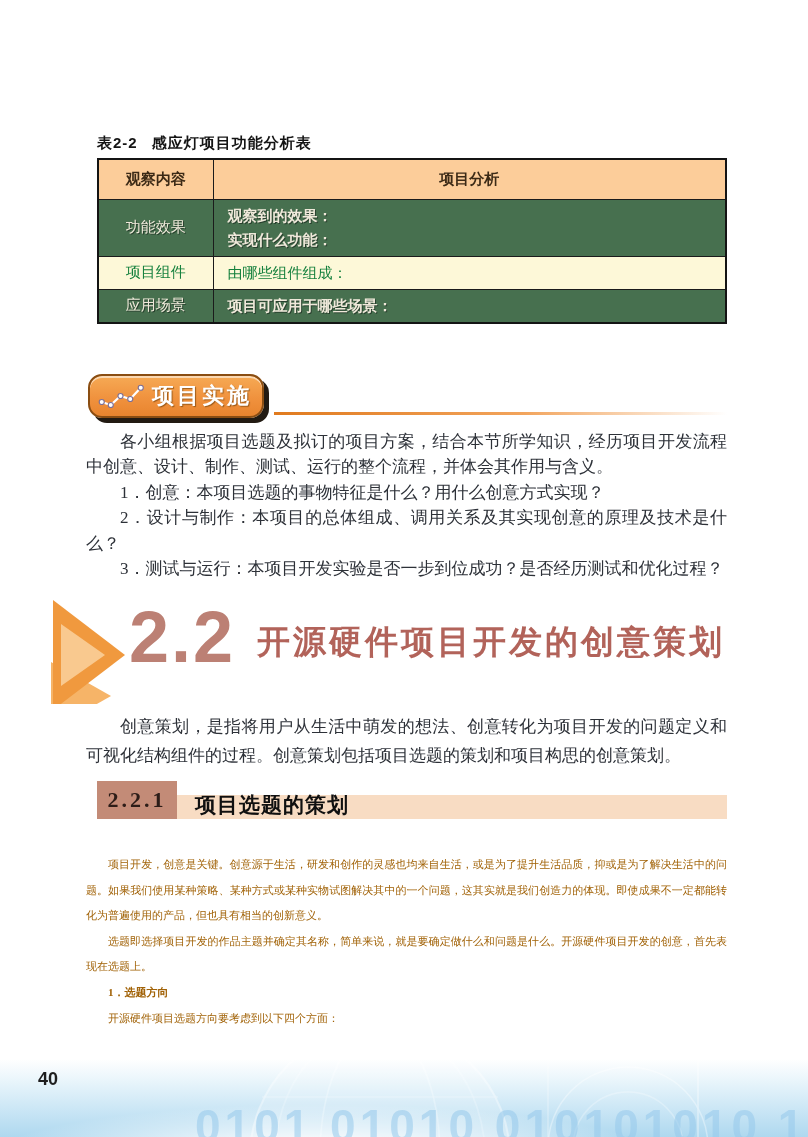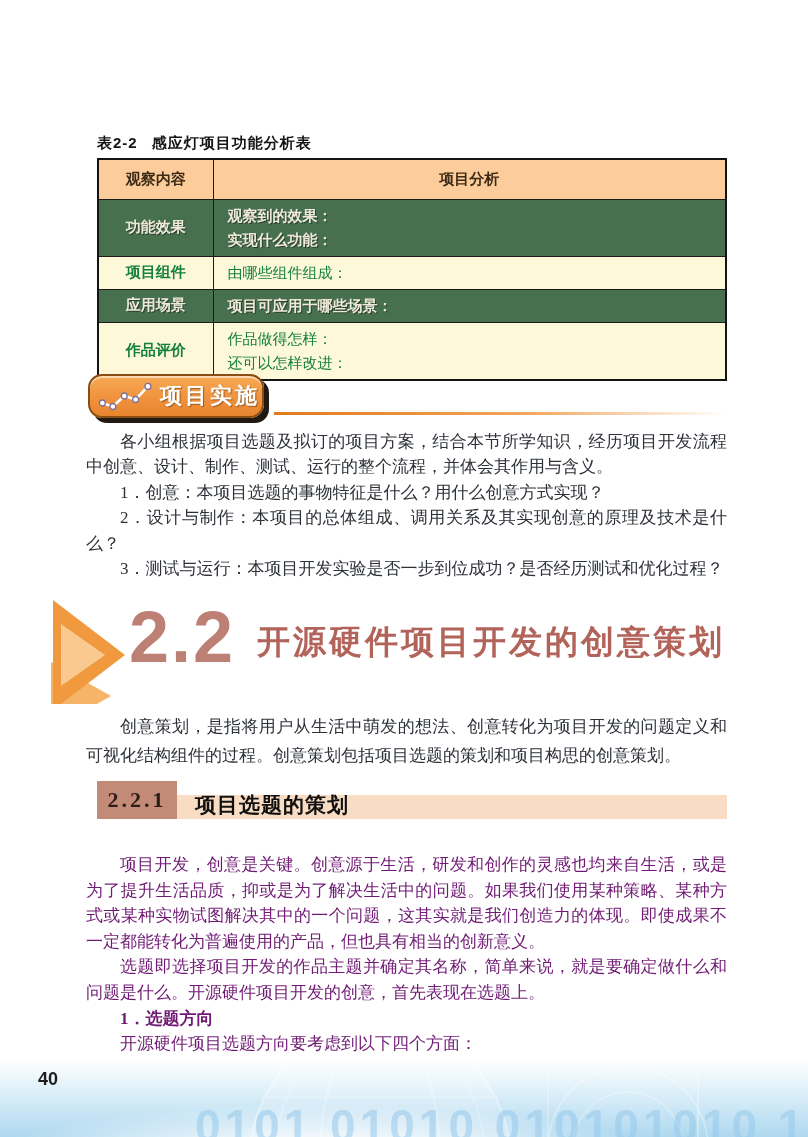--- a/index.html
+++ b/index.html
@@ -55,38 +55,38 @@
   table.analysis th, table.analysis td {
     border:1.6px solid #1b1b1b; vertical-align:middle;
   }
   table.analysis { border:2.5px solid #141414; }
   table.analysis thead th {
     background:#fccd9a; height:40px; text-align:center;
     font-family:"Liberation Sans","DejaVu Sans",sans-serif;
     font-weight:700; color:#3c2a16; font-size:15px;
   }
   table.analysis tbody th {
-    text-align:center; font-weight:700;
+    text-align:center; font-weight:400;
     font-family:"Liberation Sans","DejaVu Sans",sans-serif; font-size:15px;margin-top:20px;
   }
   table.analysis tbody td { padding:4px 6px 4px 14px; }
   table.analysis td .cell-line { line-height:24px; }
   tr.row-green { background:#47704f; }
   tr.row-green th, tr.row-green td {
     color:#efe9da; text-shadow:1px 1px 0 rgba(35,55,40,.85); font-weight:700;
   }
   tr.row-yellow { background:#fdf8d8; }
   tr.row-yellow th, tr.row-yellow td { color:#15803d; }
   tr.h57 { height:57px; } tr.h27 { height:27px; } tr.h28 { height:28px; } tr.h45 { height:45px; }
 
   
   .badge-row { position:absolute; top:374px; left:88px; width:639px; height:48px; }
   .badge {
     position:absolute; left:0; top:0; height:44px; width:176px;
-    display:flex; align-items:center; padding:0 2px 0 8px;
+    display:flex; align-items:center; padding:0 10px 0 8px;
     background:linear-gradient(180deg,#f6aa55 0%, #f0923e 55%, #e8842e 100%);
     border:2px solid #8a4d12; border-radius:14px;
     box-shadow:5px 5px 0 #221a12, inset 0 2px 0 rgba(255,255,255,.55);
   }
   .badge-label {
     font-family:"Liberation Sans","DejaVu Sans",sans-serif;
     font-weight:700; font-size:22px; color:#ffffff; letter-spacing:3px;
     text-shadow:1px 1px 1px rgba(110,60,5,.65); margin-left:6px; white-space:nowrap;
   }
   .badge-underline {
@@ -131,22 +131,22 @@
     font-weight:700; font-size:22px; color:#2d1d18; letter-spacing:3px;
   }
   .sub-title {
     margin-left:18px; font-family:"Liberation Serif","DejaVu Serif",serif;
     font-weight:700; font-size:21px; color:#101010; letter-spacing:1px;
   }
 
   
   .body-text { position:absolute; top:852px; left:86px; width:641px; }
   .body-text p {
-    font-size:17px; line-height:25.6px; text-align:justify;
-    text-indent:2em; color:#701a75;
+    font-size:11px; line-height:25.6px; text-align:justify;
+    text-indent:2em; color:#a16207;
   }
   .body-text p.bold { font-weight:700; }
 
   
   .footer-band {
     position:absolute; bottom:0; left:0; width:808px; height:78px; overflow:hidden;
     background:
       radial-gradient(70% 120% at 40% 130%, rgba(255,255,255,.8) 0 25%, rgba(255,255,255,0) 60%),
       linear-gradient(180deg, #ffffff 0%, #e9f5fb 28%, #c8e5f5 68%, #aed8ef 100%);
   }
@@ -196,27 +196,20 @@
       <tr class="row-yellow h27">
         <th>项目组件</th>
         <td>
           <div class="cell-line">由哪些组件组成：</div>
         </td>
       </tr>
       <tr class="row-green h28">
         <th>应用场景</th>
         <td>
           <div class="cell-line">项目可应用于哪些场景：</div>
-        </td>
-      </tr>
-      <tr class="row-yellow h45">
-        <th>作品评价</th>
-        <td>
-          <div class="cell-line">作品做得怎样：</div>
-          <div class="cell-line">还可以怎样改进：</div>
         </td>
       </tr>
     </tbody>
   </table>
 
   <div class="badge-row">
     <div class="badge">
       <svg width="64" height="34" viewBox="0 0 64 34">
         <polyline points="5,25 17,29 30,17 43,21 57,6" fill="none" stroke="#ffffff" stroke-width="3"></polyline>
         <circle cx="5" cy="25" r="3.4" fill="#ffffff" stroke="#7d6f95" stroke-width="1.5"></circle>

